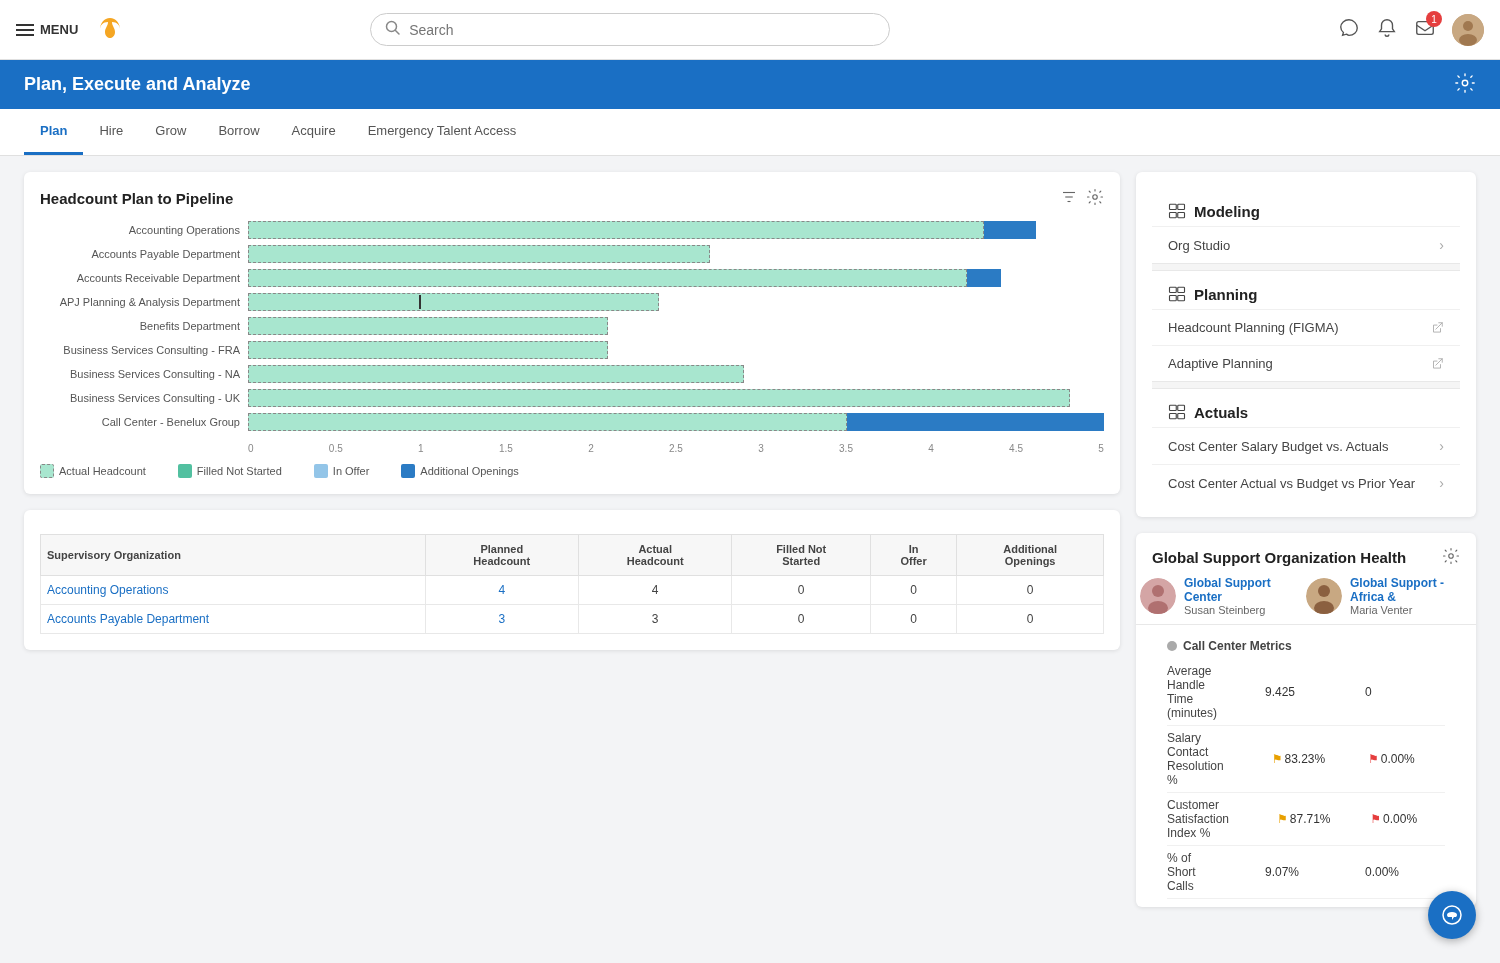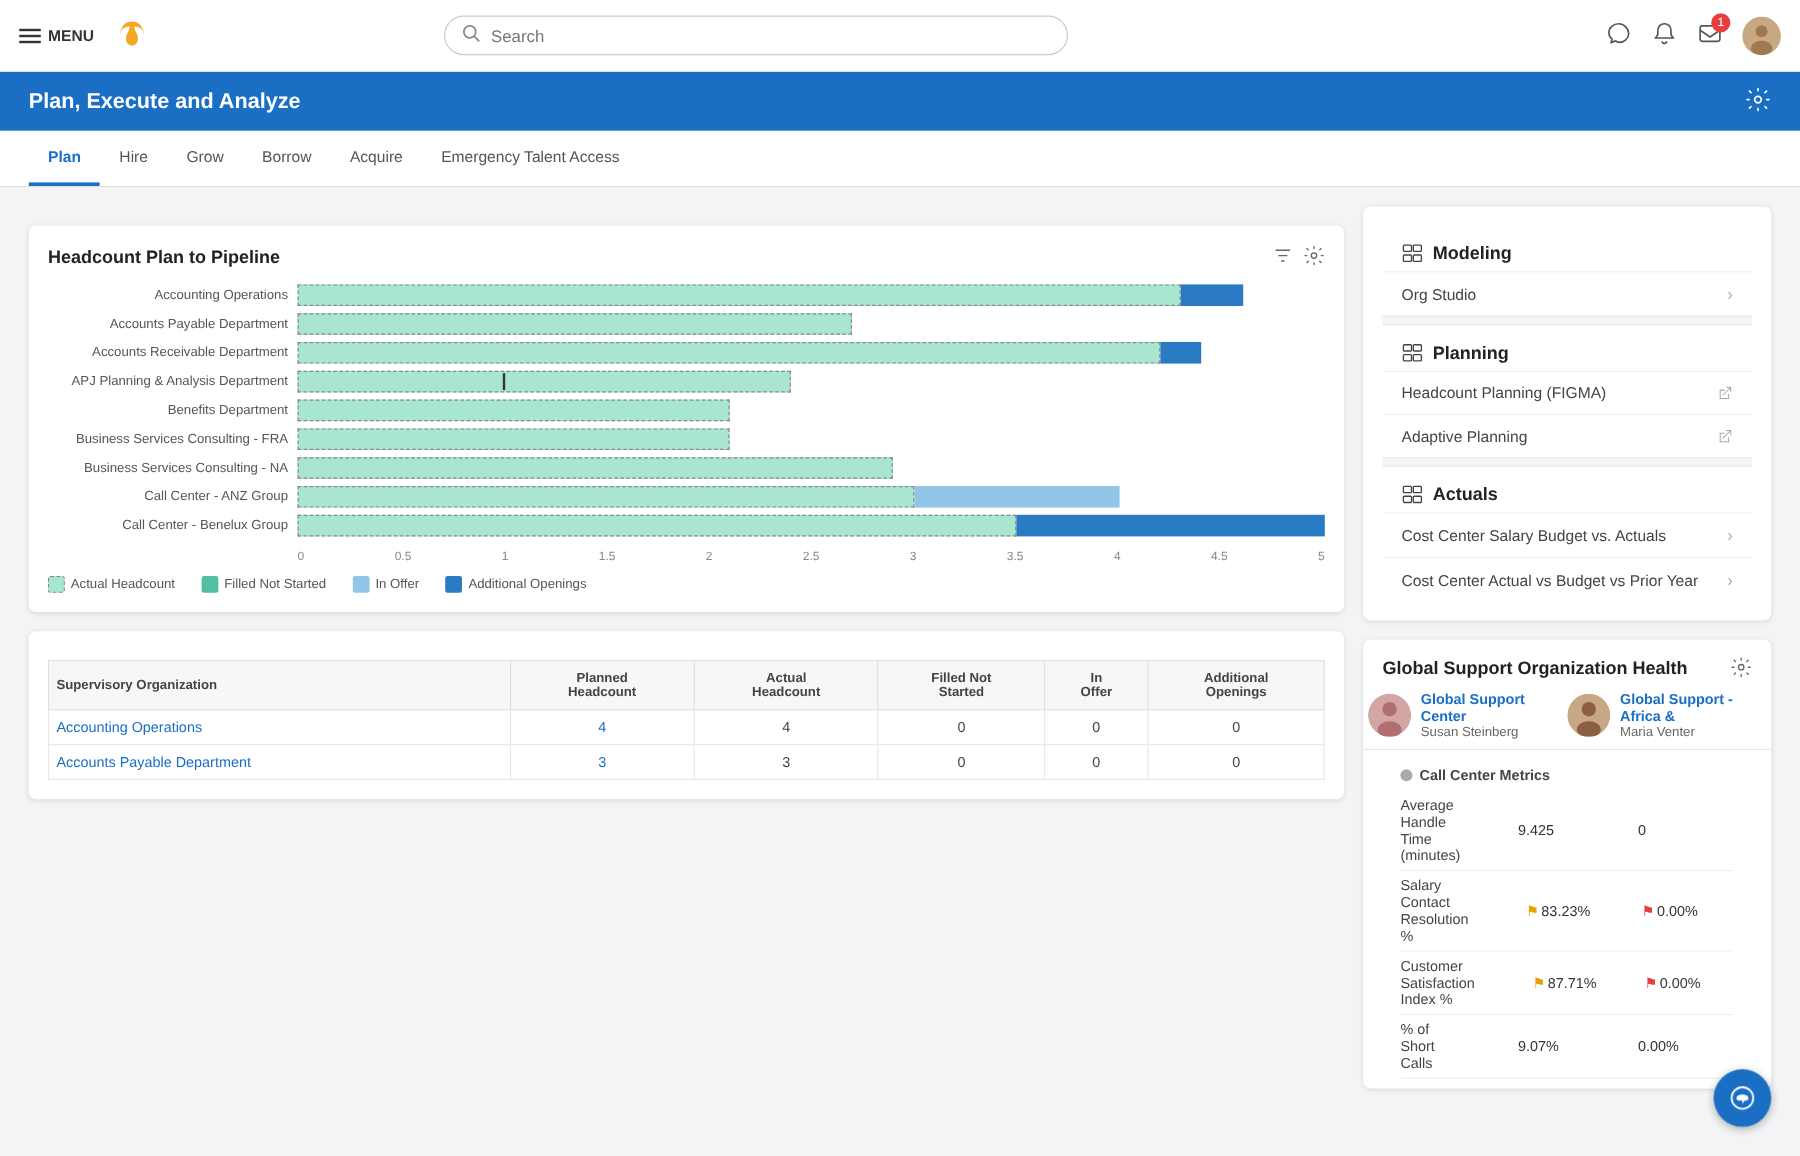--- a/index.html
+++ b/index.html
@@ -51,21 +51,21 @@
       border-bottom: 3px solid transparent; white-space: nowrap;
     }
     .tab-item.active { color: #1a6fc4; border-bottom-color: #1a6fc4; font-weight: 600; }
 
     
     .main-content {
       display: flex; gap: 16px; padding: 16px 24px;
     }
 
     
-    .left-panel { flex: 1; display: flex; flex-direction: column; gap: 16px; margin-top: 16px; }
+    .left-panel { flex: 1; display: flex; flex-direction: column; gap: 16px; }
 
     
     .card {
       background: #fff; border-radius: 6px;
       box-shadow: 0 1px 4px rgba(0,0,0,0.1);
       padding: 16px;
     }
 
     .card-header {
       display: flex; align-items: center; justify-content: space-between;
@@ -79,21 +79,21 @@
     .bar-row { display: flex; align-items: center; gap: 8px; }
     .bar-label { width: 200px; text-align: right; font-size: 11px; color: #555; flex-shrink: 0; }
     .bar-area { flex: 1; position: relative; height: 18px; }
     .bar-segment { height: 100%; display: inline-block; position: absolute; top: 0; }
     .bar-tick-mark { position: absolute; top: 2px; bottom: 2px; width: 2px; background: #333; }
 
     
     .x-axis { display: flex; margin-left: 208px; justify-content: space-between; font-size: 10px; color: #888; padding-top: 4px; }
 
     
-    .legend { display: flex; gap: 22px; margin-top: 10px; flex-wrap: wrap; }
+    .legend { display: flex; gap: 32px; margin-top: 10px; flex-wrap: wrap; }
     .legend-item { display: flex; align-items: center; gap: 5px; font-size: 11px; color: #555; }
     .legend-box { width: 14px; height: 14px; border-radius: 2px; }
 
     
     .data-table { width: 100%; border-collapse: collapse; font-size: 12px; margin-top: 8px; }
     .data-table th {
       background: #f7f7f7; padding: 8px 6px; text-align: center;
       font-weight: 600; color: #444; border: 1px solid #e0e0e0; font-size: 11px;
     }
     .data-table th.left { text-align: left; }
@@ -287,24 +287,23 @@
                 <div class="bar-segment" style="left: 0px; width: 42%; background: rgb(168, 230, 207); border: 1px dashed rgb(136, 136, 136);"></div>
               </div>
             </div>
             <div class="bar-row">
               <div class="bar-label">Business Services Consulting - NA</div>
               <div class="bar-area">
                 <div class="bar-segment" style="left: 0px; width: 58%; background: rgb(168, 230, 207); border: 1px dashed rgb(136, 136, 136);"></div>
               </div>
             </div>
             <div class="bar-row">
-              <div class="bar-label">Call Center - ANZ Group</div>
-              <div class="bar-area">
-                <div class="bar-segment" style="left: 0px; width: 60%; background: rgb(168, 230, 207); border: 1px dashed rgb(136, 136, 136);"></div>
-                <div class="bar-segment" style="left: 60%; width: 20%; background: rgb(147, 197, 232);"></div>
+              <div class="bar-label">Business Services Consulting - UK</div>
+              <div class="bar-area">
+                <div class="bar-segment" style="left: 0px; width: 96%; background: rgb(168, 230, 207); border: 1px dashed rgb(136, 136, 136);"></div>
               </div>
             </div>
             <div class="bar-row">
               <div class="bar-label">Call Center - Benelux Group</div>
               <div class="bar-area">
                 <div class="bar-segment" style="left: 0px; width: 70%; background: rgb(168, 230, 207); border: 1px dashed rgb(136, 136, 136);"></div>
                 <div class="bar-segment" style="left: 70%; width: 30%; background: rgb(43, 123, 196);"></div>
               </div>
             </div>
           </div>

